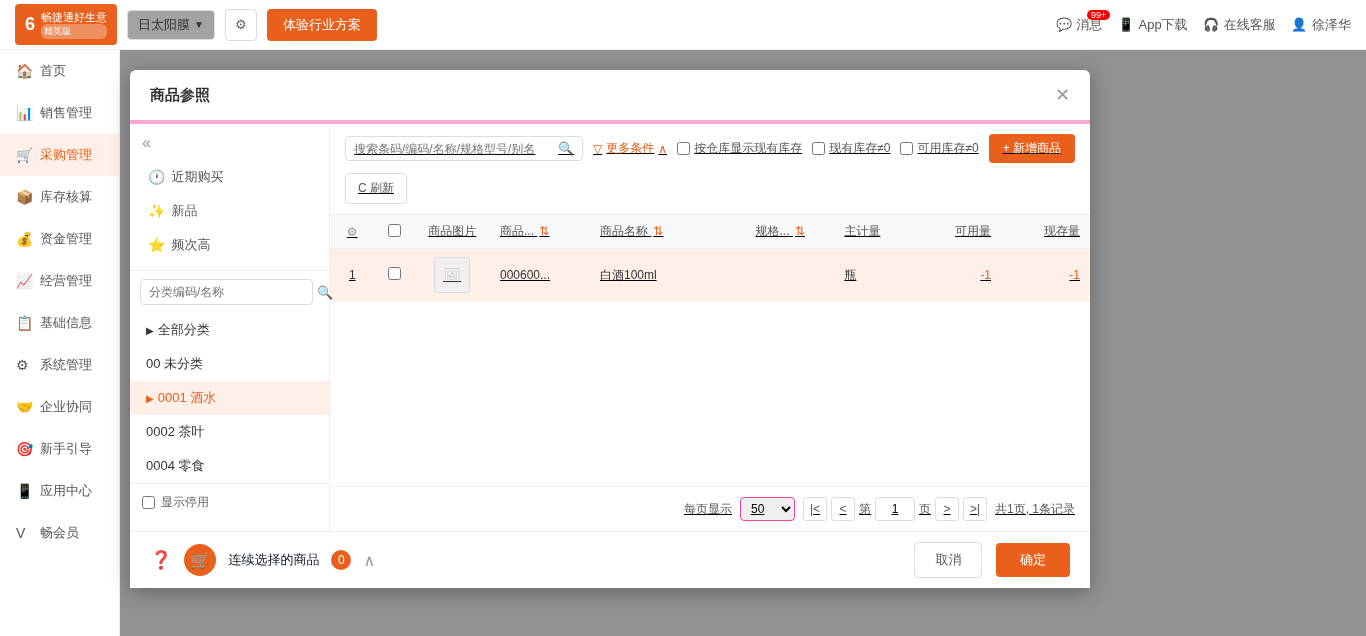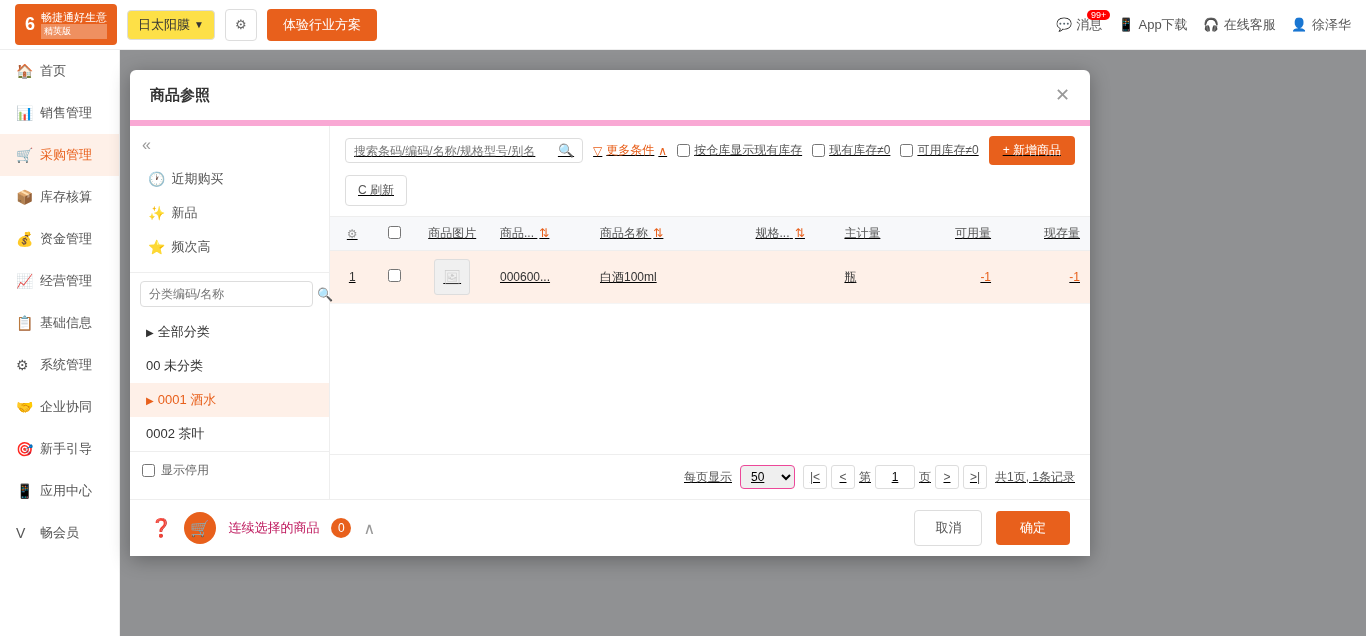--- a/index.html
+++ b/index.html
@@ -16,25 +16,25 @@
       gap: 10px;
       position: relative;
       z-index: 1;
     }
     .logo-area {
       display: flex; align-items: center; gap: 6px;
       background: #e8601c; padding: 6px 10px; border-radius: 4px;
     }
     .logo-icon { color: #fff; font-size: 18px; font-weight: bold; }
     .logo-text { color: #fff; font-size: 11px; line-height: 1.3; }
-    .logo-tag { color: #fff; font-size: 9px; background: rgba(255,255,255,0.3); border-radius: 0; padding: 1px 3px; }
+    .logo-tag { color: #fff; font-size: 9px; background: rgba(255,255,255,0.3); border-radius: 6px; padding: 1px 3px; }
     .nav-selector {
       display: flex; align-items: center; gap: 4px;
       border: 1px solid #ddd; border-radius: 4px; padding: 5px 10px;
-      cursor: pointer; background: #fde047;
+      cursor: pointer; background: #a3a3a3;
     }
     .nav-selector span { color: #333; }
     .nav-arrow { color: #999; font-size: 10px; }
     .gear-btn {
       width: 32px; height: 32px; display: flex; align-items: center; justify-content: center;
       border: 1px solid #ddd; border-radius: 4px; cursor: pointer; background: #fff;
       color: #666;
     }
     .trial-btn {
       background: #e8601c; color: #fff; border: none; border-radius: 4px;
@@ -78,21 +78,21 @@
     
     .modal {
       position: absolute; top: 20px; left: 10px; right: 0; z-index: 20;
       width: 960px; background: #fff;
       border-radius: 6px; box-shadow: 0 4px 20px rgba(0,0,0,0.3);
       display: flex; flex-direction: column;
       max-height: 580px;
     }
     .modal-header {
       display: flex; align-items: center; justify-content: space-between;
-      padding: 14px 20px; border-bottom: 6px solid #f9a8d4;
+      padding: 14px 20px; border-bottom: 4px solid #f9a8d4;
     }
     .modal-title { font-size: 15px; font-weight: 600; color: #333; }
     .modal-close { cursor: pointer; color: #999; font-size: 18px; }
 
     .modal-body { display: flex; flex: 1; overflow: hidden; }
 
     
     .modal-left {
       width: 200px; border-right: 1px solid #eee;
       display: flex; flex-direction: column;
@@ -218,21 +218,21 @@
       padding: 10px 20px; border-top: 1px solid #eee;
       background: #fff;
     }
     .bottom-left { display: flex; align-items: center; gap: 12px; }
     .help-icon { color: #ccc; font-size: 18px; cursor: pointer; }
     .cart-icon-wrap {
       width: 32px; height: 32px; background: #e8601c; border-radius: 50%;
       display: flex; align-items: center; justify-content: center;
       color: #fff; font-size: 16px; cursor: pointer;
     }
-    .continuous-text { font-size: 13px; color: #be185d; }
+    .continuous-text { font-size: 13px; color: #0f172a; }
     .count-badge {
       background: #e8601c; color: #fff; border-radius: 50%;
       width: 20px; height: 20px; display: flex; align-items: center; justify-content: center;
       font-size: 12px;
     }
     .collapse-up { color: #999; font-size: 16px; cursor: pointer; }
     .btn-cancel {
       border: 1px solid #ddd; background: #fff; border-radius: 4px;
       padding: 8px 20px; cursor: pointer; font-size: 13px; color: #555;
     }
@@ -400,20 +400,23 @@
             </div>
             <div class="cat-item">
               <span>00 未分类</span>
             </div>
             <div class="cat-item active">
               <span class="cat-triangle">▶</span>
               <span>0001 酒水</span>
             </div>
             <div class="cat-item">
               <span>0002 茶叶</span>
+            </div>
+            <div class="cat-item">
+              <span>0004 零食</span>
             </div>
 
           </div>
 
           <div class="modal-footer-left">
             <label class="show-disabled">
               <input type="checkbox" style="">
               <span>显示停用</span>
             </label>
           </div>

